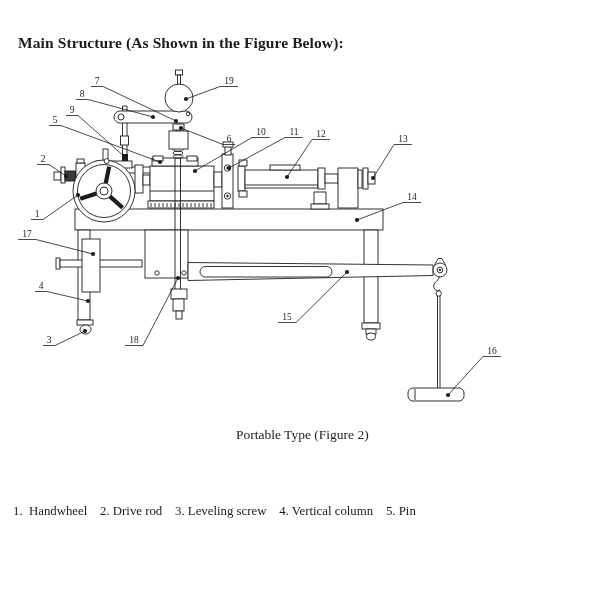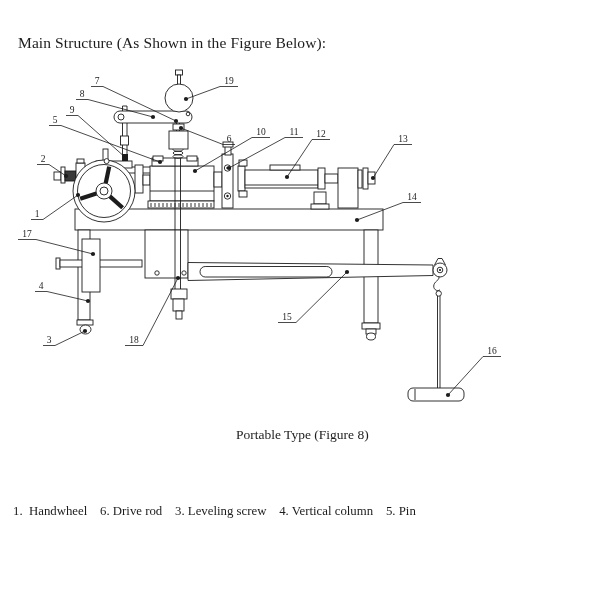--- a/index.html
+++ b/index.html
@@ -1,18 +1,18 @@
 <!DOCTYPE html>
 <html><head>
 <meta charset="utf-8">
 <style>
   html,body{margin:0;padding:0;background:#fff;}
   #page{position:relative;width:600px;height:600px;background:#fff;overflow:hidden;
         font-family:"Liberation Serif","DejaVu Serif",serif;color:#1c1c1c;}
-  #title{position:absolute;left:18px;top:34px;font-size:15.5px;font-weight:normal;
+  #title{position:absolute;left:18px;top:34px;font-size:15.5px;font-weight:bold;
          letter-spacing:.1px;white-space:pre;}
   #caption{position:absolute;left:236px;top:427px;font-size:13.5px;white-space:pre;}
   #legend{position:absolute;left:13px;top:464px;font-size:12.8px;line-height:19px;white-space:pre;}
   #diagram{position:absolute;left:0;top:0;}
   .s{stroke:#1c1c1c;stroke-width:.9;fill:none;}
   .sw{stroke:#1c1c1c;stroke-width:.9;fill:#fff;}
   .sf{fill:#1c1c1c;stroke:none;}
   .spoke{stroke:#1c1c1c;stroke-width:4.2;fill:none;}
   .callout-text{font-family:"Liberation Serif","DejaVu Serif",serif;font-size:9.5px;fill:#1c1c1c;text-anchor:middle;}
 </style>
@@ -272,22 +272,22 @@
         </g>
         <g>
           <text x="229" y="84" class="callout-text">19</text>
           <line x1="220" y1="86.5" x2="238" y2="86.5" stroke="#1c1c1c" stroke-width="0.8"></line>
           <line x1="220" y1="86.5" x2="186" y2="99" stroke="#1c1c1c" stroke-width="0.8"></line>
           <circle cx="186" cy="99" r="2.1" fill="#1c1c1c"></circle>
         </g>
       </g>
   </svg>
 
-  <div id="caption">Portable Type (Figure 8)</div>
+  <div id="caption">Portable Type (Figure 2)</div>
 
   <div id="legend">
-    <div>1.  Handwheel    6. Drive rod    3. Leveling screw    4. Vertical column    5. Pin</div>
+    <div>1.  Handwheel    2. Drive rod    3. Leveling screw    4. Vertical column    5. Pin</div>
     
     
     
   </div>
 
 </div>
 
 </body></html>

